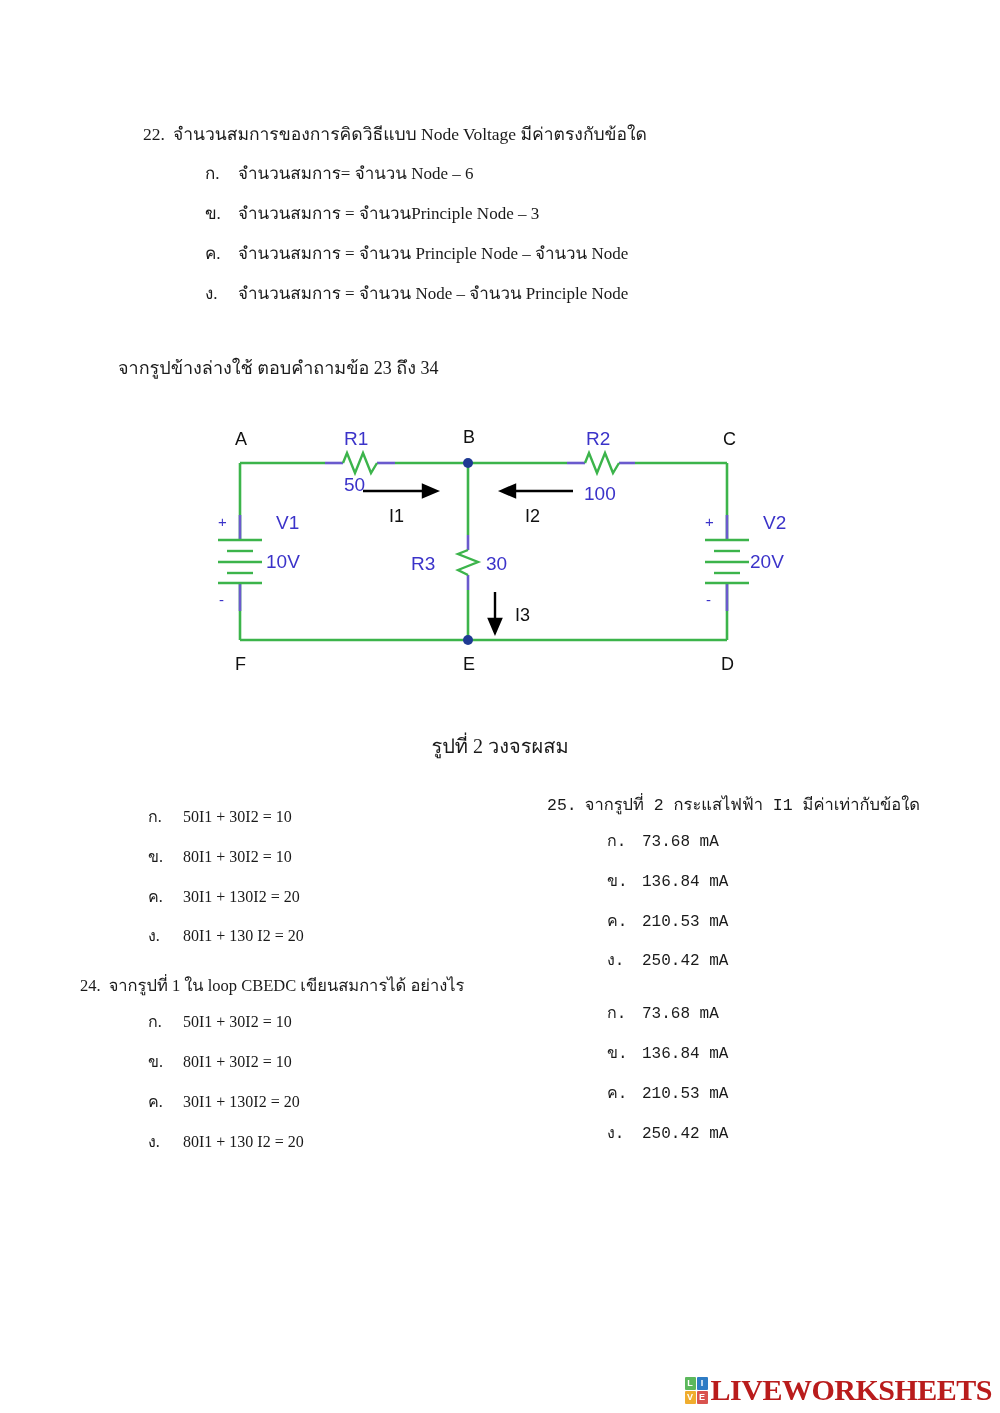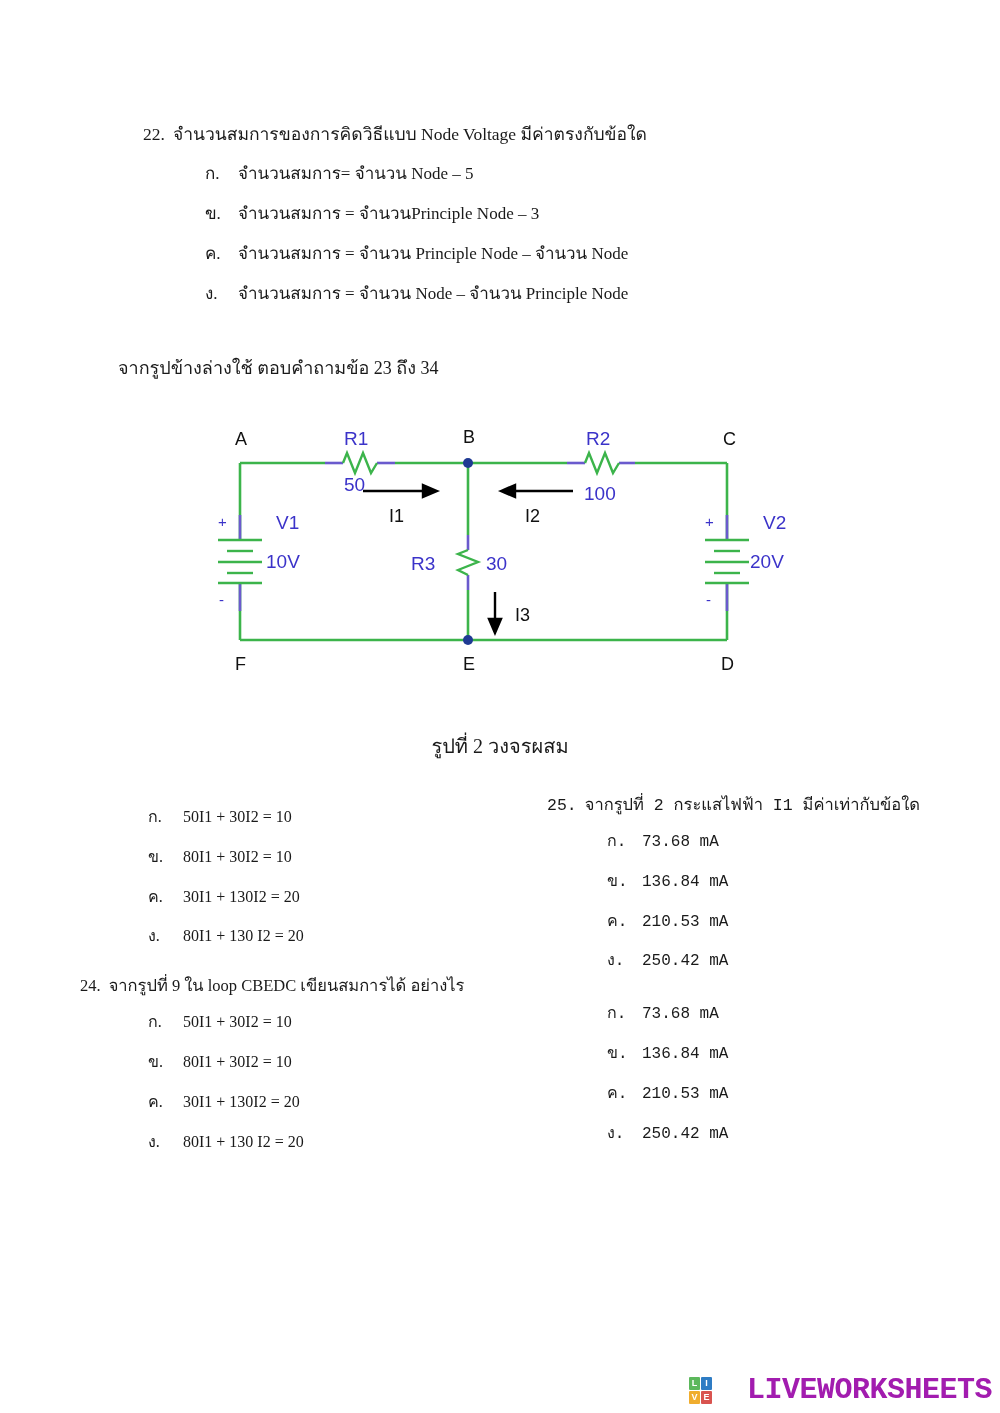--- a/index.html
+++ b/index.html
@@ -135,43 +135,42 @@
     display: flex;
     align-items: center;
     justify-content: center;
     font-family: "Liberation Sans", sans-serif;
     font-weight: bold;
     font-size: 9px;
     color: #ffffff;
     border-radius: 1px;
   }
   .lw-word {
-    font-family: Liberation Mono, monospace;
+    font-family: Liberation Serif, serif;
     font-weight: bold;
     font-size: 30px;
     letter-spacing: -0.5px;
-    color: #a21caf;
+    color: #b91c1c;
     line-height: 1;
-    margin-left: 32px;
   }
 </style>
 </head>
 <body>
 
 <div class="page">
 
   <div class="q22">
     <div class="q-stem">
       <span class="q-num">22.</span>
       <span class="q-text">จำนวนสมการของการคิดวิธีแบบ Node Voltage มีค่าตรงกับข้อใด</span>
     </div>
     <div class="choices-22">
       <div class="choice">
         <span class="choice-key">ก.</span>
-        <span class="choice-val">จำนวนสมการ= จำนวน Node – 5</span>
+        <span class="choice-val">จำนวนสมการ= จำนวน Node – 6</span>
       </div>
       <div class="choice">
         <span class="choice-key">ข.</span>
         <span class="choice-val">จำนวนสมการ = จำนวนPrinciple Node – 3</span>
       </div>
       <div class="choice">
         <span class="choice-key">ค.</span>
         <span class="choice-val">จำนวนสมการ = จำนวน Principle Node – จำนวน Node</span>
       </div>
       <div class="choice">
@@ -318,21 +317,21 @@
         <div class="choice">
           <span class="choice-key">ง.</span>
           <span class="choice-val">80I1 + 130 I2 = 20</span>
         </div>
       </div>
     </div>
 
     <div class="qblock">
       <div class="q-stem">
         <span class="q-num">24.</span>
-        <span class="q-text">จากรูปที่ 9 ใน loop CBEDC เขียนสมการได้ อย่างไร</span>
+        <span class="q-text">จากรูปที่ 1 ใน loop CBEDC เขียนสมการได้ อย่างไร</span>
       </div>
       <div class="choices">
         <div class="choice">
           <span class="choice-key">ก.</span>
           <span class="choice-val">50I1 + 30I2 = 10</span>
         </div>
         <div class="choice">
           <span class="choice-key">ข.</span>
           <span class="choice-val">80I1 + 30I2 = 10</span>
         </div>

